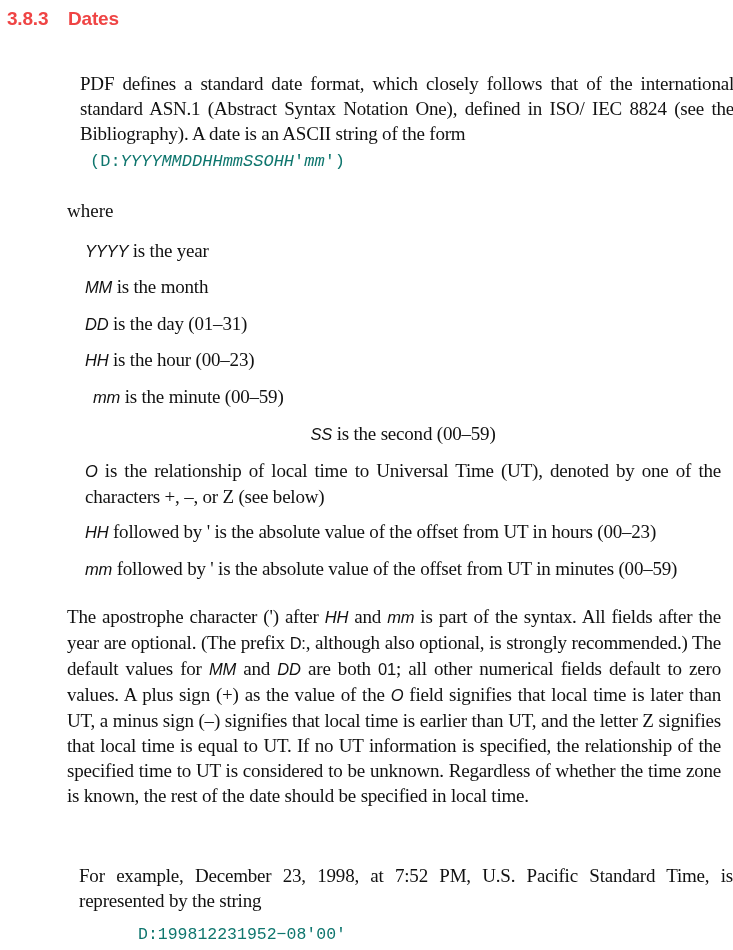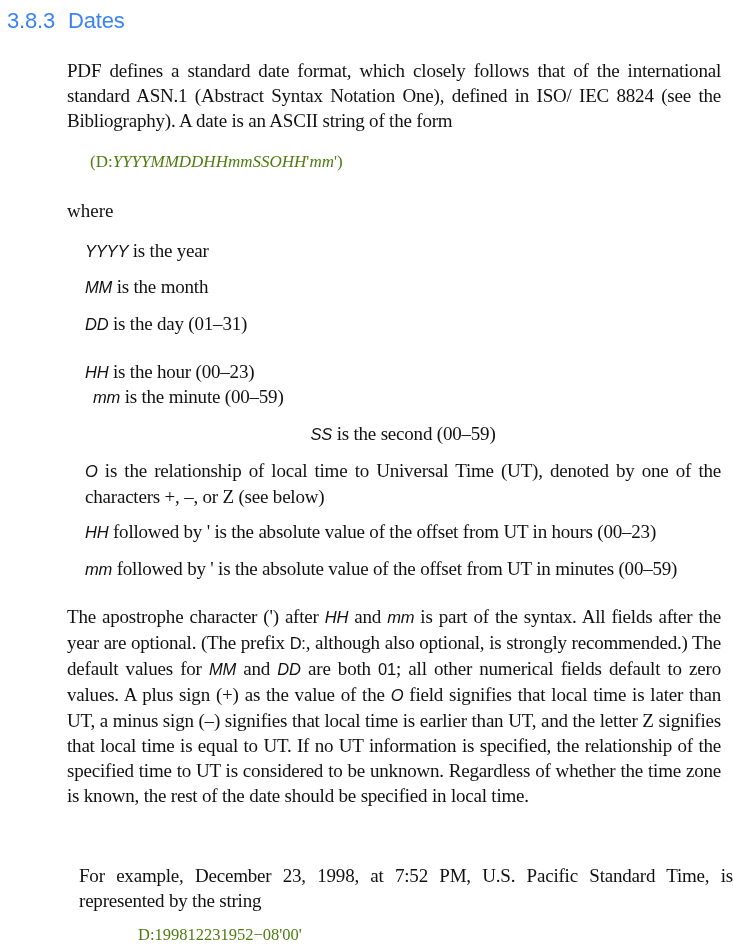--- a/index.html
+++ b/index.html
@@ -6,32 +6,32 @@
   body {
     width: 733px; height: 950px; position: relative; overflow: hidden;
     color: #111111;
     font-family: "Liberation Serif", "DejaVu Serif", serif;
   }
   .it { font-style: italic; }
   .abs { position: absolute; }
   .heading {
     left: 7px; top: 8px;
     font-family: "Liberation Sans", "DejaVu Sans", sans-serif;
-    font-weight: normal; font-size: 22px; letter-spacing: -0.2px;
-    color: #3b82f6;
+    font-weight: bold; font-size: 19px; letter-spacing: -0.2px;
+    color: #ef4444;
   }
   .heading .num { display: inline-block; width: 61px; }
   .para {
     left: 67px; width: 654px;
     font-size: 19px; line-height: 25px;
     text-align: justify; letter-spacing: -0.2px;
   }
   .code {
-    font-family: Liberation Serif, serif;
-    font-size: 16.5px; color: #4d7c0f;
+    font-family: Liberation Mono, monospace;
+    font-size: 16.5px; color: #0f766e;
   }
   .syntax { left: 90px; top: 152px; font-size: 17px; }
   .where { left: 67px; top: 200px; font-size: 19px; }
   .item {
     left: 85px; width: 636px;
     font-size: 19px; line-height: 25px; letter-spacing: -0.2px;
   }
   .item .term {
     font-family: "Liberation Sans", "DejaVu Sans", sans-serif;
     font-style: italic; font-size: 16.5px;
@@ -42,38 +42,38 @@
   }
   .example { left: 90px; top: 925px; font-size: 16.5px; margin-left: 48px; }
 </style>
 </head>
 <body>
 
 <div class="abs heading">
   <span class="num">3.8.3</span><span>Dates</span>
 </div>
 
-<p class="abs para" style="top:58px; margin:0;">PDF defines a standard date format, which closely follows that of the international standard ASN.1 (Abstract Syntax Notation One), defined in ISO/ IEC 8824 (see the Bibliography). A date is an ASCII string of the form</p>
+<p class="abs para" style="top:58px; margin:13px;">PDF defines a standard date format, which closely follows that of the international standard ASN.1 (Abstract Syntax Notation One), defined in ISO/ IEC 8824 (see the Bibliography). A date is an ASCII string of the form</p>
 
 <div class="abs code syntax">
   <span>(D:</span><span class="it">YYYYMMDDHHmmSSOHH</span><span>'</span><span class="it">mm</span><span>')</span>
 </div>
 
 <div class="abs where">where</div>
 
 <div class="abs item" style="top:238px;">
   <span class="term">YYYY</span><span> is the year</span>
 </div>
 <div class="abs item" style="top:274px;">
   <span class="term">MM</span><span> is the month</span>
 </div>
 <div class="abs item" style="top:311px;">
   <span class="term">DD</span><span> is the day (01–31)</span>
 </div>
-<div class="abs item" style="top:347px;margin-top:12px;">
+<div class="abs item" style="top:347px;">
   <span class="term">HH</span><span> is the hour (00–23)</span>
 </div>
 <div class="abs item" style="top:384px;margin-left:8px;">
   <span class="term">mm</span><span> is the minute (00–59)</span>
 </div>
 <div class="abs item" style="top:421px;text-align:center;">
   <span class="term">SS</span><span> is the second (00–59)</span>
 </div>
 <div class="abs item" style="top:458px; text-align:justify;">
   <span class="term">O</span><span> is the relationship of local time to Universal Time (UT), denoted by one of the characters +, –, or Z (see below)</span>

